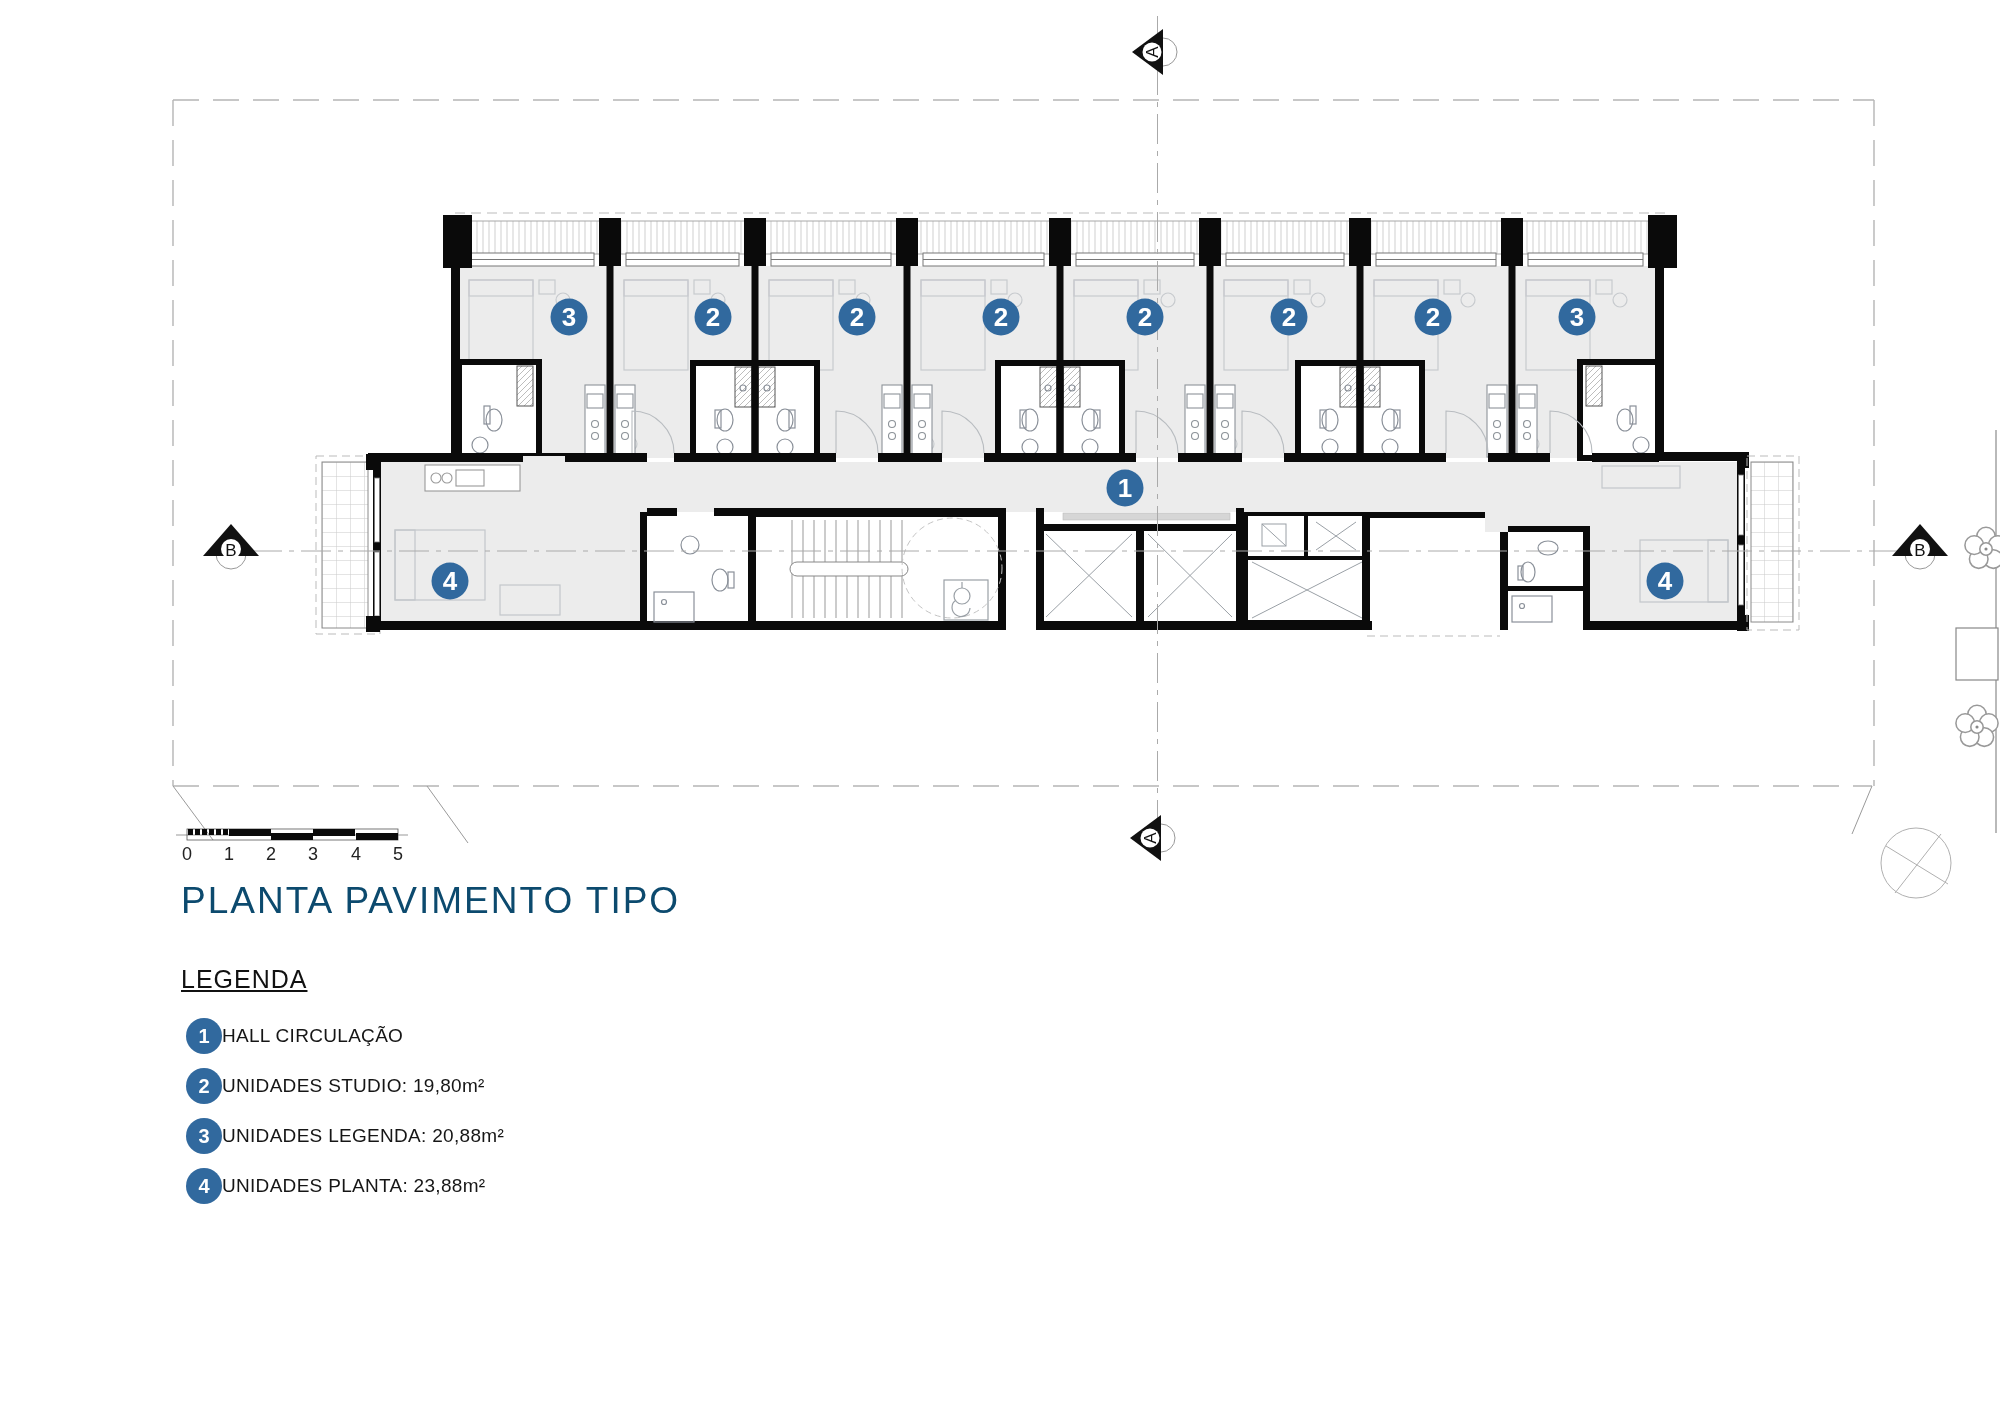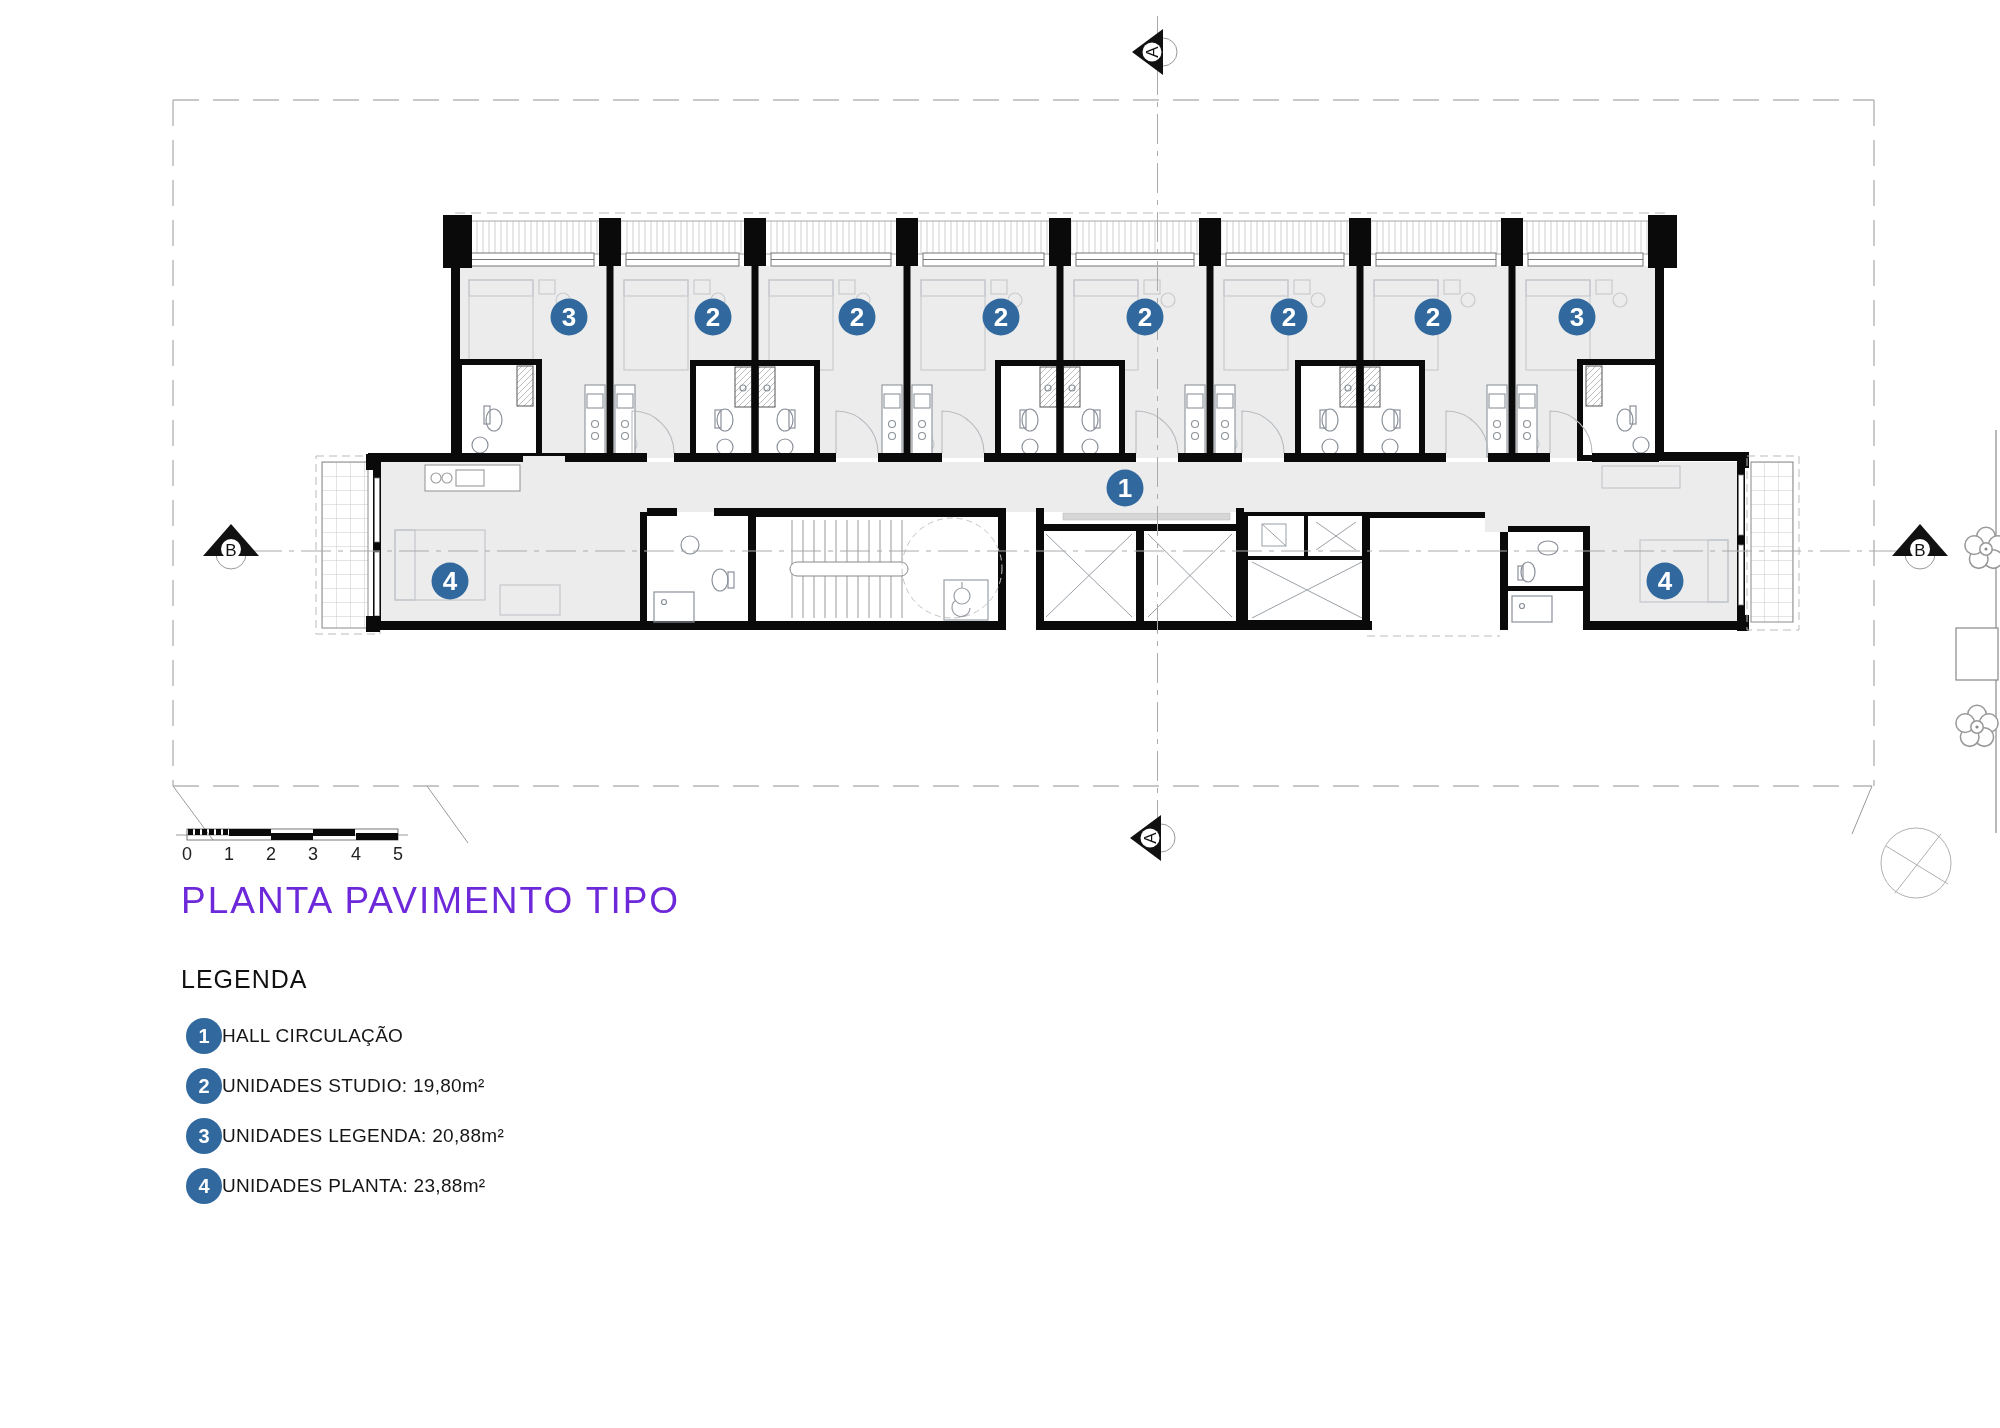--- a/index.html
+++ b/index.html
@@ -1,22 +1,22 @@
 <!DOCTYPE html>
 <html><head>
 <meta charset="utf-8">
 <style>
   html,body{margin:0;padding:0;background:#ffffff;}
   .stage{position:relative;width:2000px;height:1428px;background:#fff;overflow:hidden;
          font-family:"Liberation Sans", sans-serif;}
   .plan-svg{position:absolute;left:0;top:0;}
   .title{position:absolute;left:181px;top:880px;font-size:37px;letter-spacing:2px;
-         color:#6d28d9;font-weight:400;}
+         color:#0c4a6e;font-weight:400;}
   .legend-heading{position:absolute;left:181px;top:965px;font-size:25px;letter-spacing:1px;
-         color:#111;font-weight:400;}
+         color:#111;font-weight:400;text-decoration:underline;}
   .legend-row{position:absolute;left:186px;display:flex;align-items:center;height:36px;}
   .legend-badge{width:36px;height:36px;border-radius:50%;background:#31699e;color:#fff;
          font-size:20px;font-weight:700;display:flex;align-items:center;justify-content:center;
          flex:0 0 36px;}
   .legend-label{font-size:19px;color:#161616;letter-spacing:0.3px;white-space:nowrap;}
   svg text{font-family:"Liberation Sans", sans-serif;}
   .badge-circle{fill:#31699e;}
   .badge-num{fill:#ffffff;font-weight:700;text-anchor:middle;}
   .marker-letter{fill:#111;text-anchor:middle;font-weight:400;}
   .scale-num{fill:#222;text-anchor:middle;}

